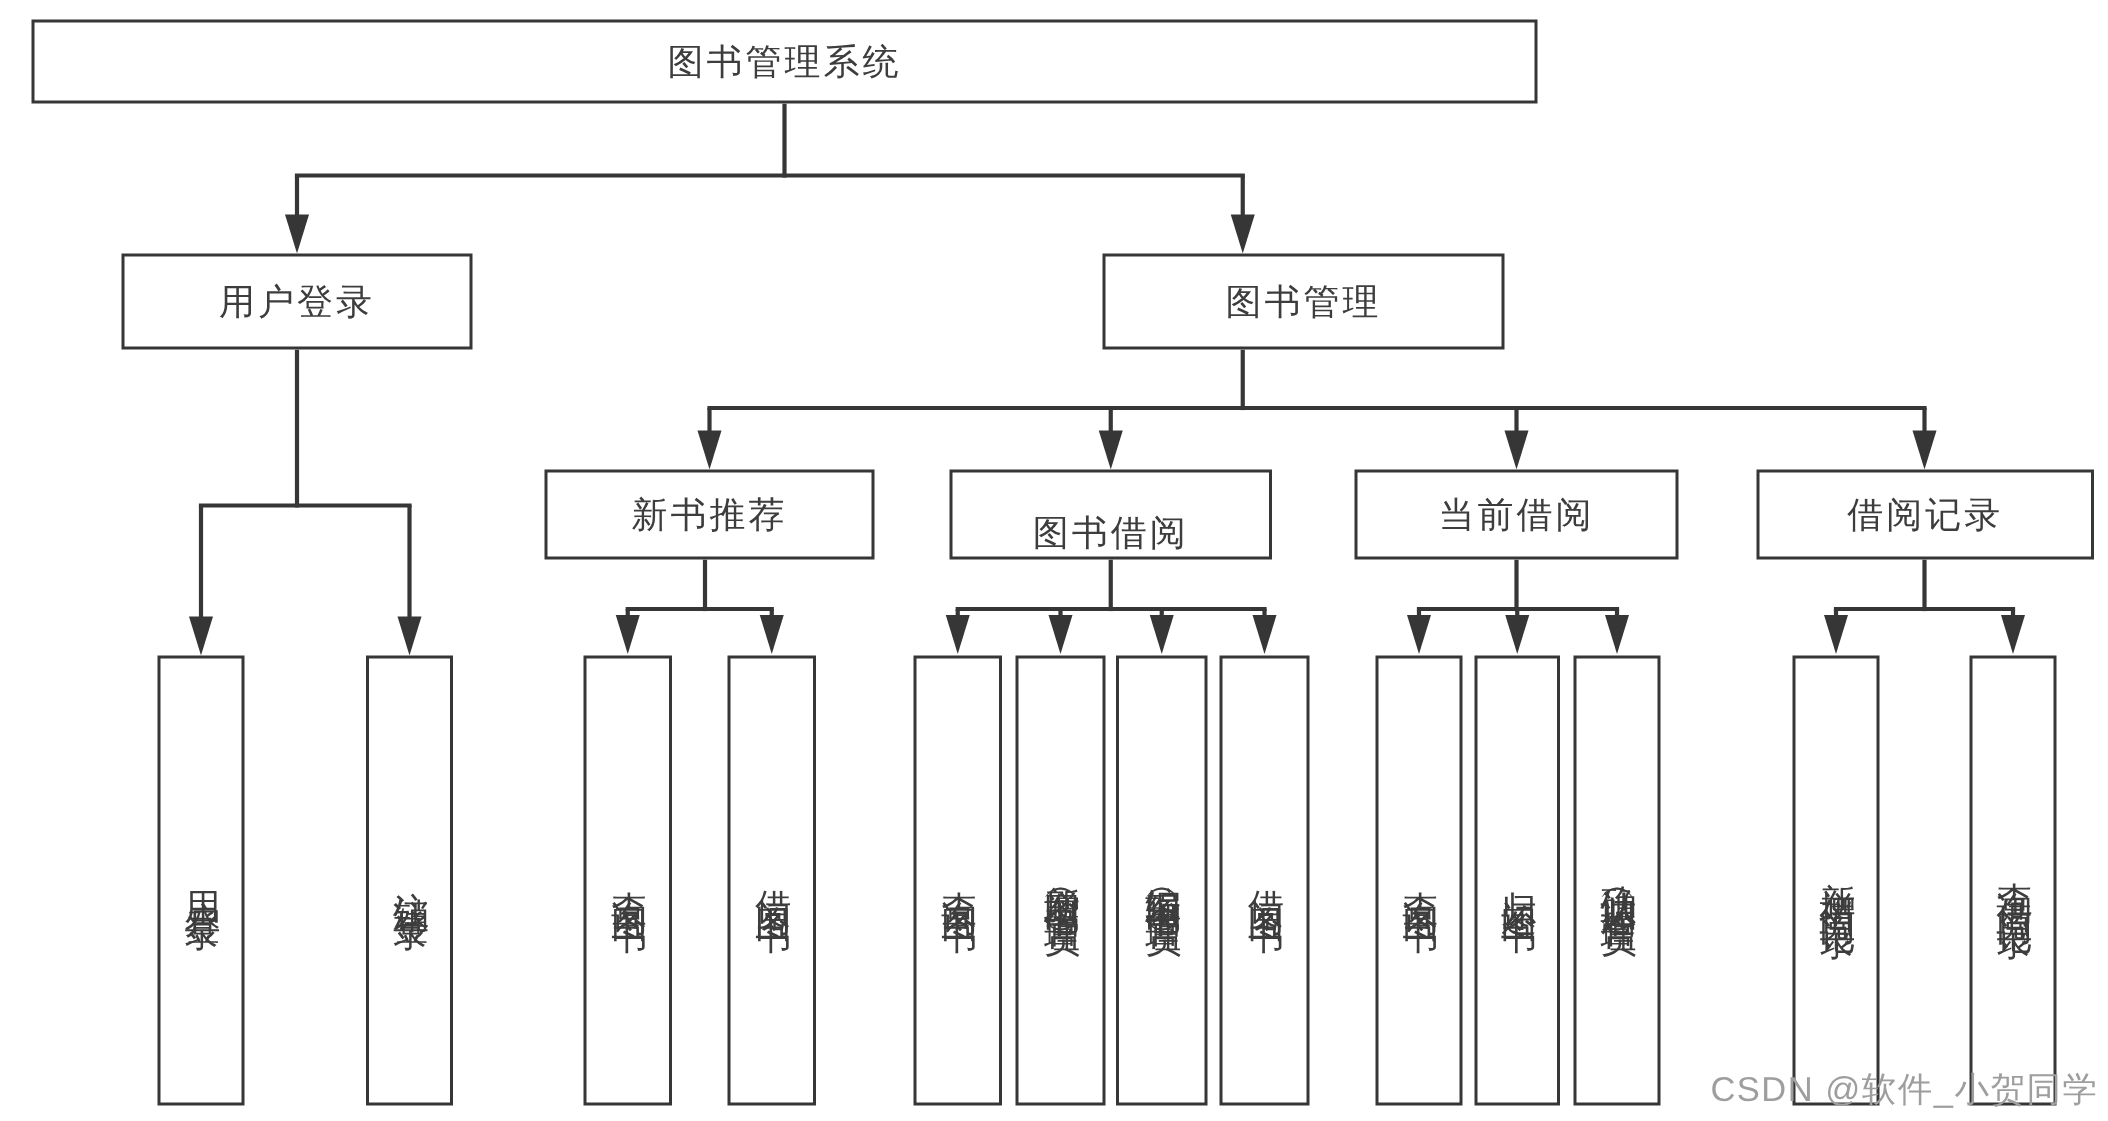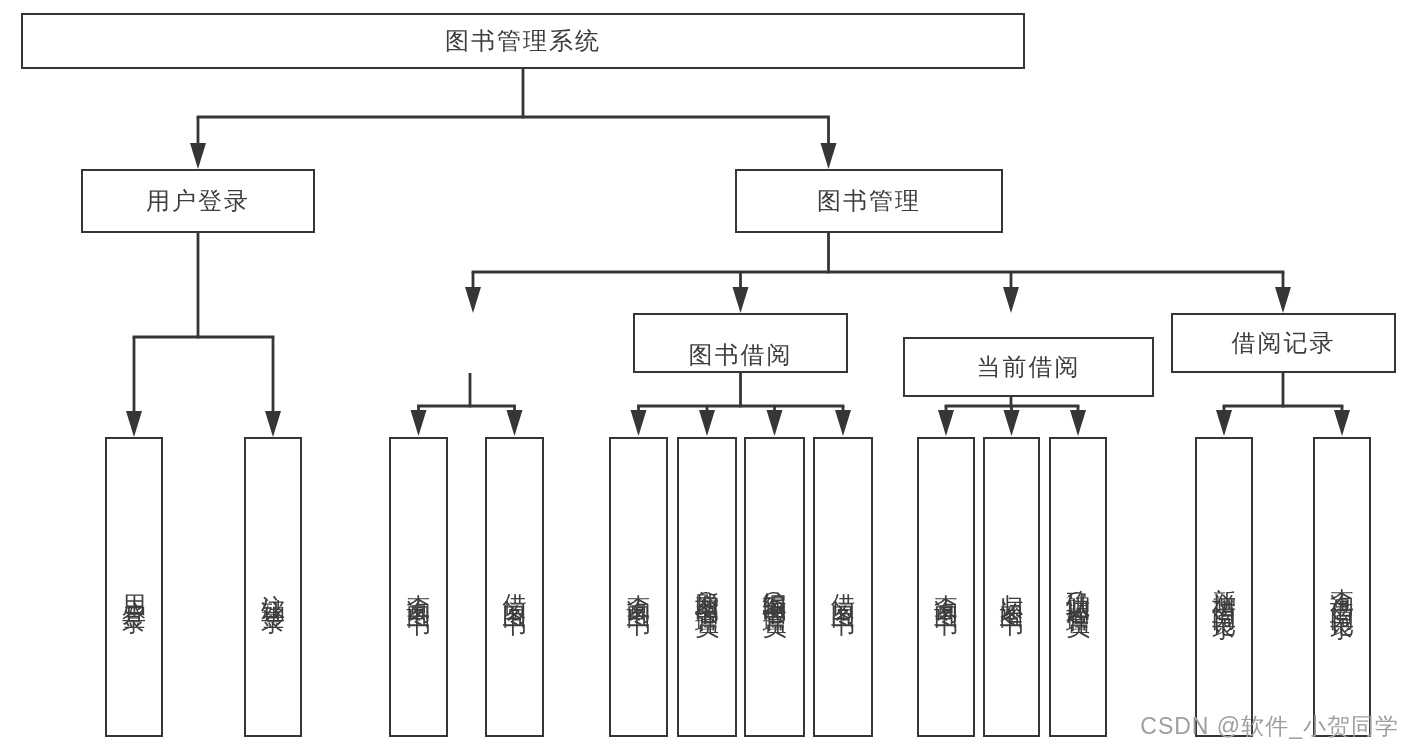--- a/index.html
+++ b/index.html
@@ -143,24 +143,27 @@
     <span>图书管理系统</span>
   </div>
 
   <div class="node h-node" style="left:81px; top:169px; width:234px; height:64px;">
     <span>用户登录</span>
   </div>
   <div class="node h-node" style="left:711px; top:169px; width:268px; height:64px;margin-left:24px;">
     <span>图书管理</span>
   </div>
 
+  <div class="node h-node" style="left:363px; top:313px; width:220px; height:60px;">
+    <span>新书推荐</span>
+  </div>
   <div class="node h-node" style="left:633px; top:313px; width:215px; height:60px;align-items:flex-end;">
     <span>图书借阅</span>
   </div>
-  <div class="node h-node" style="left:903px; top:313px; width:251px; height:60px;margin-top:24px;">
+  <div class="node h-node" style="left:903px; top:313px; width:216px; height:60px;">
     <span>当前借阅</span>
   </div>
   <div class="node h-node" style="left:1171px; top:313px; width:225px; height:60px;text-align:center;">
     <span>借阅记录</span>
   </div>
 
   <div class="node v-node" style="left:105px; top:437px; width:58px; height:300px;">
     <span>用户登录</span>
   </div>
   <div class="node v-node" style="left:244px; top:437px; width:58px; height:300px;">

